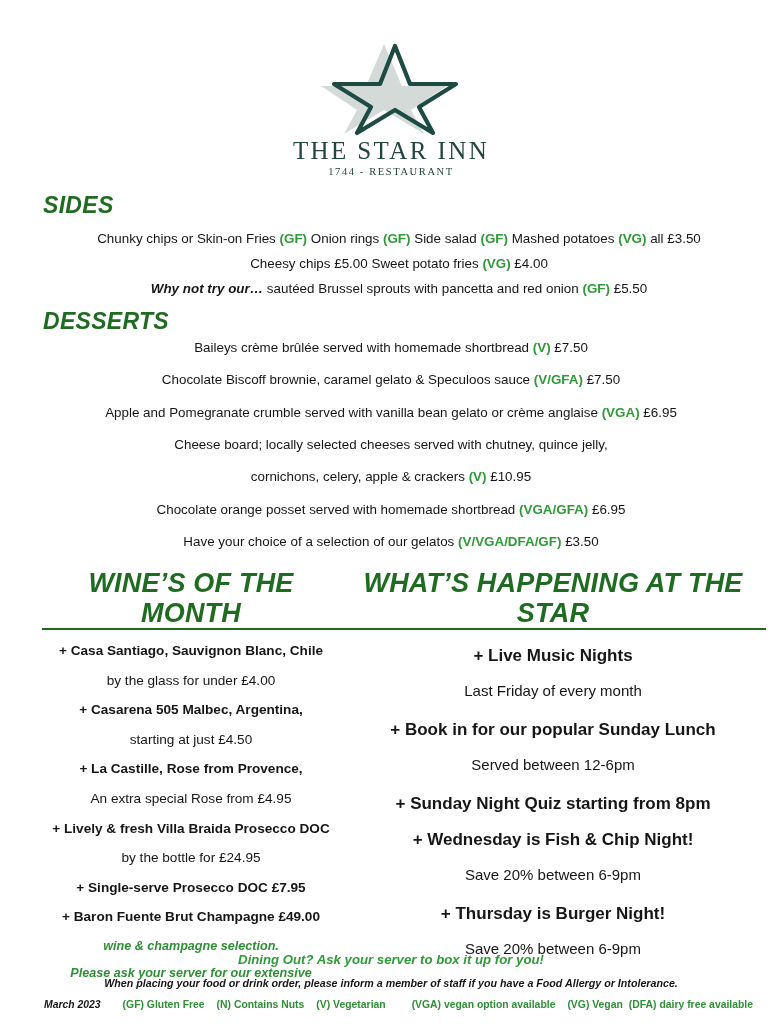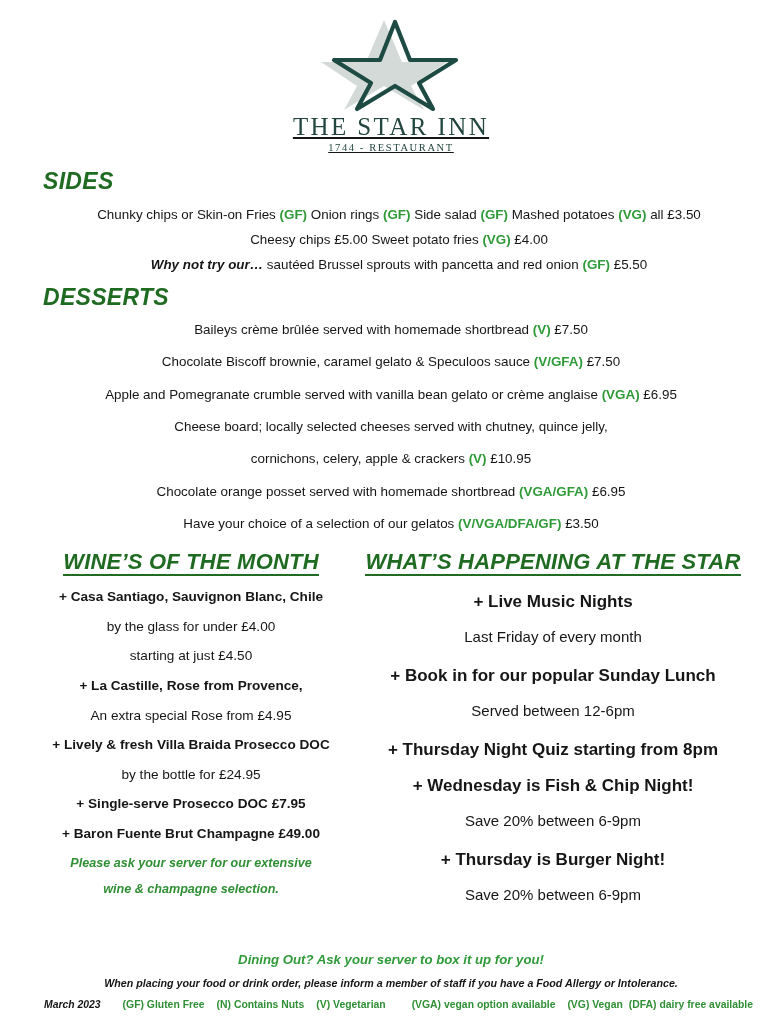--- a/index.html
+++ b/index.html
@@ -19,25 +19,24 @@
     width: 782px;
     height: 1024px;
     box-sizing: border-box;
     padding: 0;
     position: relative;
   }
 
   
   .logo-block {
     width: 100%;
-    padding-top: 16px;
+    padding-top: 40px;
     display: flex;
     flex-direction: column;
     align-items: center;
-    text-decoration: underline;
   }
   .logo-star-wrap {
     width: 150px;
     height: 96px;
     position: relative;
   }
   .logo-star-wrap svg {
     display: block;
   }
   .logo-wordmark {
@@ -73,21 +72,21 @@
   
   .menu-line {
     text-align: center;
     font-size: 13.4px;
     line-height: 1.0;
     color: #161616;
     white-space: nowrap;
   }
   .sides-list { margin-top: 13px; }
   .sides-list .menu-line { margin-bottom: 12px; padding-left: 16px; }
-  .desserts-list { margin-top: 12px; }
+  .desserts-list { margin-top: 6px; }
   .desserts-list .menu-line { margin-bottom: 19px; }
 
   .tag {
     color: #2f9a38;
     font-weight: bold;
   }
   .lead-bold-italic {
     font-weight: bold;
     font-style: italic;
   }
@@ -105,21 +104,21 @@
   }
   .col-events {
     width: 442px;
     padding-right: 16px;
     box-sizing: border-box;
   }
   .col-heading {
     text-align: center;
     font-weight: bold;
     font-style: italic;
-    font-size: 22px;
+    font-size: 27px;
     color: #1f6b21;
     border-bottom: 2px solid #1f6b21;
     display: inline-block;
     line-height: 1.12;
     letter-spacing: 0.2px;
   }
   .col-heading-row {
     text-align: center;
   }
 
@@ -248,42 +247,43 @@
 
   <div class="columns">
 
     <div class="col-wine">
       <div class="col-heading-row">
         <span class="col-heading">WINE’S OF THE MONTH</span>
       </div>
       <div class="wine-list" id="wine-list">
           <div class="wine-line name">+ Casa Santiago, Sauvignon Blanc, Chile</div>
           <div class="wine-line detail">by the glass for under £4.00</div>
+          <div class="wine-line name">+ Casarena 505 Malbec, Argentina,</div>
           <div class="wine-line detail">starting at just £4.50</div>
           <div class="wine-line name">+ La Castille, Rose from Provence,</div>
           <div class="wine-line detail">An extra special Rose from £4.95</div>
           <div class="wine-line name">+ Lively &amp; fresh Villa Braida Prosecco DOC</div>
           <div class="wine-line detail">by the bottle for £24.95</div>
           <div class="wine-line name">+ Single-serve Prosecco DOC £7.95</div>
           <div class="wine-line name">+ Baron Fuente Brut Champagne £49.00</div>
         </div>
+      <div class="wine-note">wine &amp; champagne selection.</div>
       <div class="wine-note first">Please ask your server for our extensive</div>
-      <div class="wine-note">wine &amp; champagne selection.</div>
     </div>
 
     <div class="col-events">
       <div class="col-heading-row">
         <span class="col-heading">WHAT’S HAPPENING AT THE STAR</span>
       </div>
       <div class="events-list" id="events-list">
           <div class="event-line title">+ Live Music Nights</div>
           <div class="event-line sub">Last Friday of every month</div>
           <div class="event-line title">+ Book in for our popular Sunday Lunch</div>
           <div class="event-line sub">Served between 12-6pm</div>
-          <div class="event-line title">+ Thursday Night Quiz starting from 8pm</div>
+          <div class="event-line title">+ Sunday Night Quiz starting from 8pm</div>
           <div class="event-line title">+ Wednesday is Fish &amp; Chip Night!</div>
           <div class="event-line sub">Save 20% between 6-9pm</div>
           <div class="event-line title">+ Thursday is Burger Night!</div>
           <div class="event-line sub">Save 20% between 6-9pm</div>
         </div>
     </div>
 
   </div>
 
   <div class="footer">

